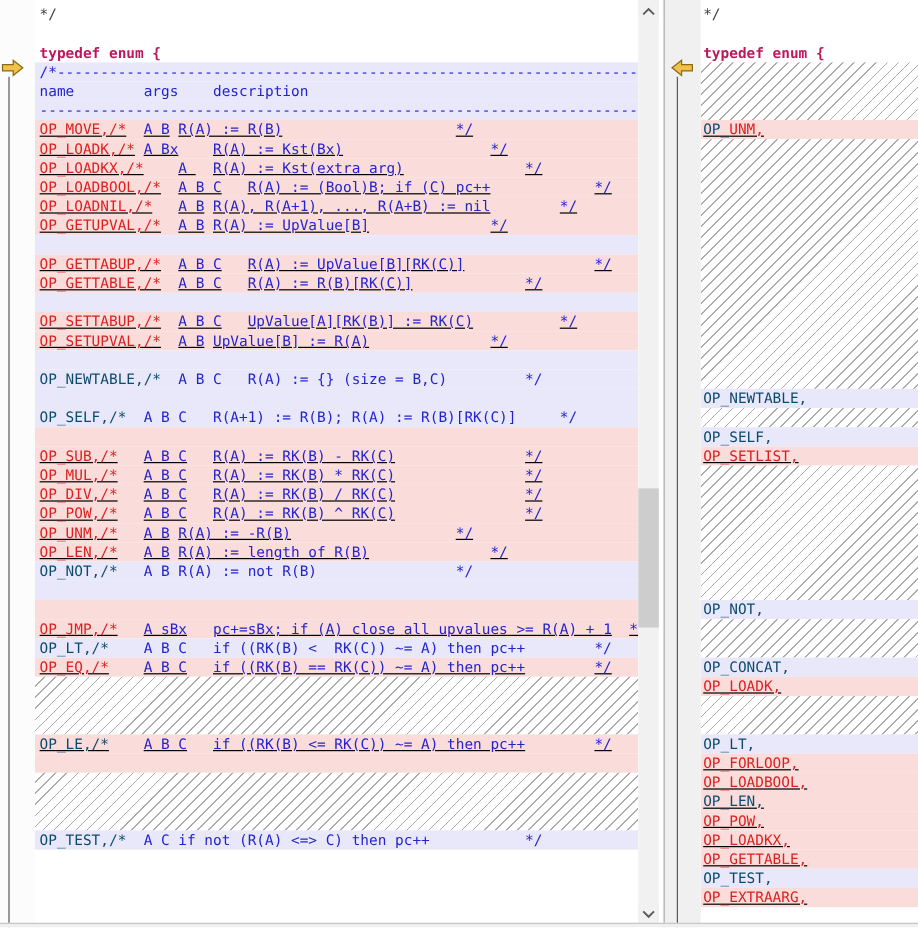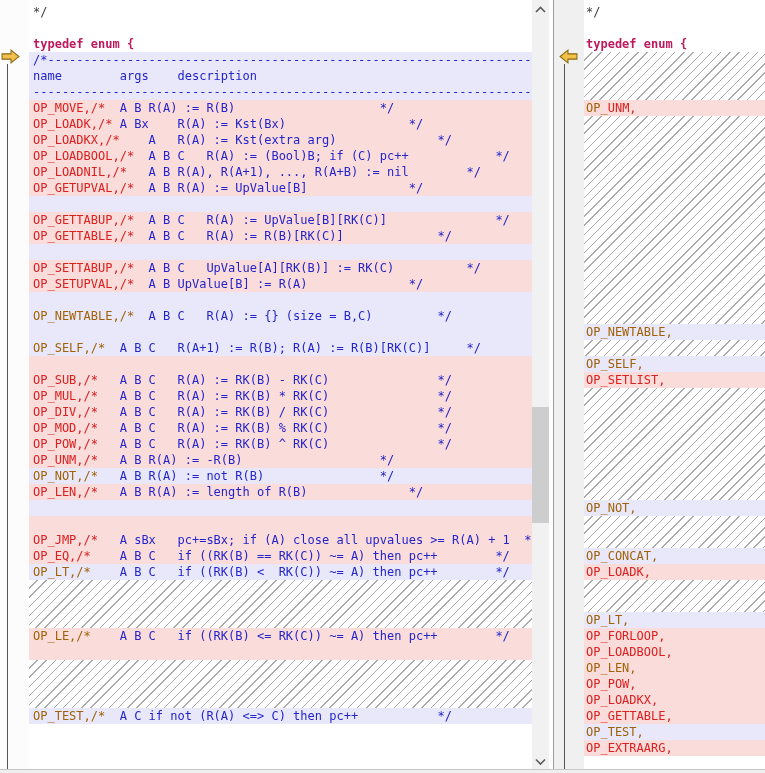--- a/index.html
+++ b/index.html
@@ -20,26 +20,26 @@
   .right-margin .diff-extent-line{left:10px;}
   .pane-border{position:absolute;left:553px;top:0;width:1px;height:773px;background:#9b9b9b;}
   
   .pane{position:absolute;top:0;height:770px;overflow:hidden;background:#ffffff;padding-top:4px;box-sizing:border-box;}
   .pane-left{left:29px;width:503px;}
   .pane-right{left:584px;width:181px;}
   .row{height:16px;white-space:pre;tab-size:4;-moz-tab-size:4;overflow:hidden;}
   .pane-left .row{padding-left:4px;}
   .pane-right .row{padding-left:2px;}
   .bg-none{background:transparent;}
-  .bg-pink{background:var(--pink,#fadcda);}
+  .bg-pink{background:var(--pink,#fadcda);text-decoration:underline;}
   .bg-lav{background:var(--lav,#e8e8fa);}
   .hatch{
     background:repeating-linear-gradient(135deg,#ffffff 0px,#ffffff 5.5px,#ababab 5.5px,#ababab 6.5px);
   }
-  .t-k{color:#a16207;}
+  .t-k{color:#0c4a6e;}
   .t-b{color:#be185d;font-weight:bold;}
   .t-g{color:#3d3d3d;}
   .t-r{color:var(--red,#dc2020);}
   .t-c{color:var(--blue,#2424cc);}
   
   .vscroll{position:absolute;left:532px;top:0;width:17px;height:769px;background:#f1f1f1;}
   .sbtn{position:absolute;left:0;width:17px;height:17px;background:#f1f1f1;}
   .sbtn.up{top:0;}
   .sbtn.down{bottom:0;}
   .sbtn svg{position:absolute;left:0;top:3px;}
@@ -79,30 +79,29 @@
       <div class="row bg-pink"><span class="t-r">OP_SETTABUP,/*</span><span class="t-c">	A B C	UpValue[A][RK(B)] := RK(C)			*/</span></div>
       <div class="row bg-pink"><span class="t-r">OP_SETUPVAL,/*</span><span class="t-c">	A B	UpValue[B] := R(A)				*/</span></div>
       <div class="row bg-lav"></div>
       <div class="row bg-lav"><span class="t-k">OP_NEWTABLE,/*</span><span class="t-c">	A B C	R(A) := {} (size = B,C)			*/</span></div>
       <div class="row bg-lav"></div>
       <div class="row bg-lav"><span class="t-k">OP_SELF,/*</span><span class="t-c">	A B C	R(A+1) := R(B); R(A) := R(B)[RK(C)]		*/</span></div>
       <div class="row bg-pink"></div>
       <div class="row bg-pink"><span class="t-r">OP_SUB,/*</span><span class="t-c">	A B C	R(A) := RK(B) - RK(C)				*/</span></div>
       <div class="row bg-pink"><span class="t-r">OP_MUL,/*</span><span class="t-c">	A B C	R(A) := RK(B) * RK(C)				*/</span></div>
       <div class="row bg-pink"><span class="t-r">OP_DIV,/*</span><span class="t-c">	A B C	R(A) := RK(B) / RK(C)				*/</span></div>
-      <div class="row bg-pink"><span class="t-r">OP_MOD,/*</span><span class="t-c">	A B C	R(A) := RK(B) % RK(C)				*/</span></div>
       <div class="row bg-pink"><span class="t-r">OP_POW,/*</span><span class="t-c">	A B C	R(A) := RK(B) ^ RK(C)				*/</span></div>
       <div class="row bg-pink"><span class="t-r">OP_UNM,/*</span><span class="t-c">	A B	R(A) := -R(B)					*/</span></div>
+      <div class="row bg-pink"><span class="t-r">OP_LEN,/*</span><span class="t-c">	A B	R(A) := length of R(B)				*/</span></div>
       <div class="row bg-lav"><span class="t-k">OP_NOT,/*</span><span class="t-c">	A B	R(A) := not R(B)				*/</span></div>
-      <div class="row bg-pink"><span class="t-r">OP_LEN,/*</span><span class="t-c">	A B	R(A) := length of R(B)				*/</span></div>
       <div class="row bg-lav"></div>
       <div class="row bg-pink"></div>
       <div class="row bg-pink"><span class="t-r">OP_JMP,/*</span><span class="t-c">	A sBx	pc+=sBx; if (A) close all upvalues &gt;= R(A) + 1	*/</span></div>
+      <div class="row bg-lav"><span class="t-k">OP_LT,/*</span><span class="t-c">	A B C	if ((RK(B) &lt;  RK(C)) ~= A) then pc++		*/</span></div>
       <div class="row bg-pink"><span class="t-r">OP_EQ,/*</span><span class="t-c">	A B C	if ((RK(B) == RK(C)) ~= A) then pc++		*/</span></div>
-      <div class="row bg-lav"><span class="t-k">OP_LT,/*</span><span class="t-c">	A B C	if ((RK(B) &lt;  RK(C)) ~= A) then pc++		*/</span></div>
       <div class="row hatch" style="height: 48px;"></div>
       <div class="row bg-pink"><span class="t-k">OP_LE,/*</span><span class="t-c">	A B C	if ((RK(B) &lt;= RK(C)) ~= A) then pc++		*/</span></div>
       <div class="row bg-pink"></div>
       <div class="row hatch" style="height: 48px;"></div>
       <div class="row bg-lav"><span class="t-k">OP_TEST,/*</span><span class="t-c">	A C	if not (R(A) &lt;=&gt; C) then pc++			*/</span></div>
     </div>
 
   <div class="vscroll">
     <div class="sbtn up">
       <svg viewBox="0 0 17 12" width="17" height="12">

